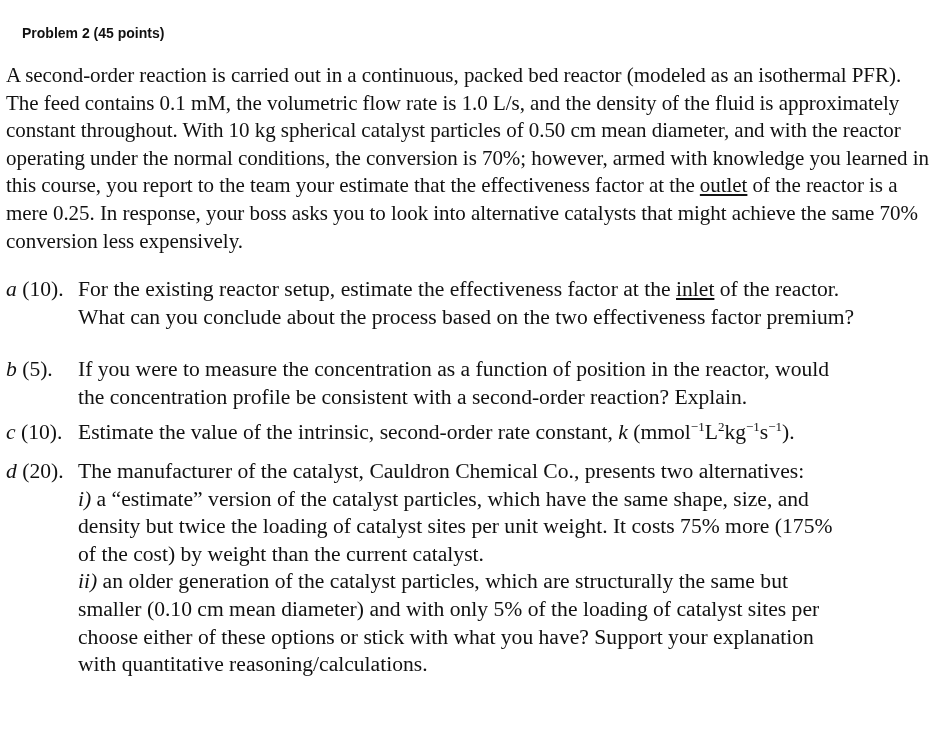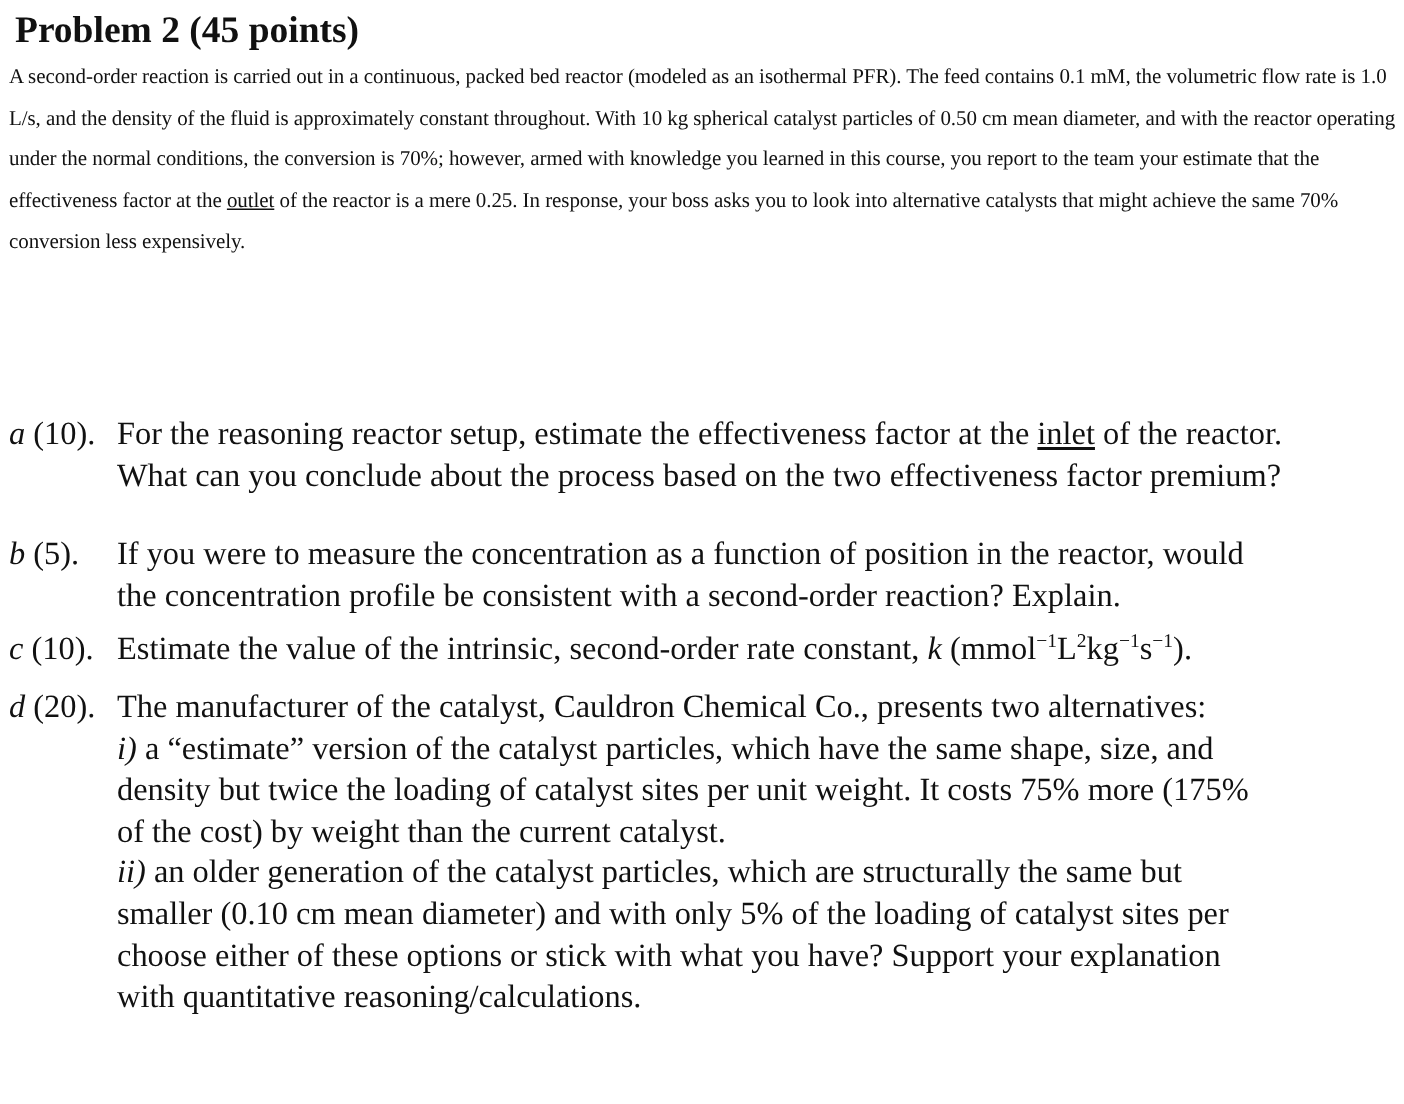--- a/index.html
+++ b/index.html
@@ -14,30 +14,30 @@
       color: #111111;
       position: relative;
     }
     .page {
       position: absolute;
       left: 6px;
       top: 4px;
       width: 926px;
     }
     .title {
-      font-family: Liberation Serif, serif;
+      font-family: Liberation Sans, sans-serif;
       font-weight: bold;
-      font-size: 25px;
+      font-size: 14px;
       line-height: 26px;
-      margin: 4px;
+      margin: 16px;
       height: 26px;
     }
     .para {
       font-family: "Liberation Serif", serif;
-      font-size: 14px;
+      font-size: 21px;
       line-height: 27.6px;
       margin: 0;
       letter-spacing: -0.05px;
     }
     .u { text-decoration: underline; }
     .it { font-style: italic; }
     .parts {
       position: absolute;
       left: 6px;
       top: 276px;
@@ -75,21 +75,21 @@
 <div class="page">
   <h1 class="title">Problem 2 (45 points)</h1>
   <p class="para"><span>A second-order reaction is carried out in a continuous, packed bed reactor (modeled as an isothermal PFR). The feed contains 0.1 mM, the volumetric flow rate is 1.0 L/s, and the density of the fluid is approximately constant throughout. With 10 kg spherical catalyst particles of 0.50 cm mean diameter, and with the reactor operating under the normal conditions, the conversion is 70%; however, armed with knowledge you learned in this course, you report to the team your estimate that the effectiveness factor at the </span><span class="u">outlet</span><span> of the reactor is a mere 0.25. In response, your boss asks you to look into alternative catalysts that might achieve the same 70% conversion less expensively.</span></p>
 </div>
 
 <div class="parts">
 
   <div class="part part-a">
     <div class="part-label"><span class="it">a</span><span> (10).</span></div>
     <div class="part-body">
-      <span class="line"><span>For the reasoning reactor setup, estimate the effectiveness factor at the </span><span class="u">inlet</span><span> of the reactor.</span></span>
+      <span class="line"><span>For the existing reactor setup, estimate the effectiveness factor at the </span><span class="u">inlet</span><span> of the reactor.</span></span>
       <span class="line">What can you conclude about the process based on the two effectiveness factor premium?</span>
     </div>
   </div>
 
   <div class="part part-b">
     <div class="part-label"><span class="it">b</span><span> (5).</span></div>
     <div class="part-body">
       <span class="line">If you were to measure the concentration as a function of position in the reactor, would</span>
       <span class="line">the concentration profile be consistent with a second-order reaction? Explain.</span>
     </div>

